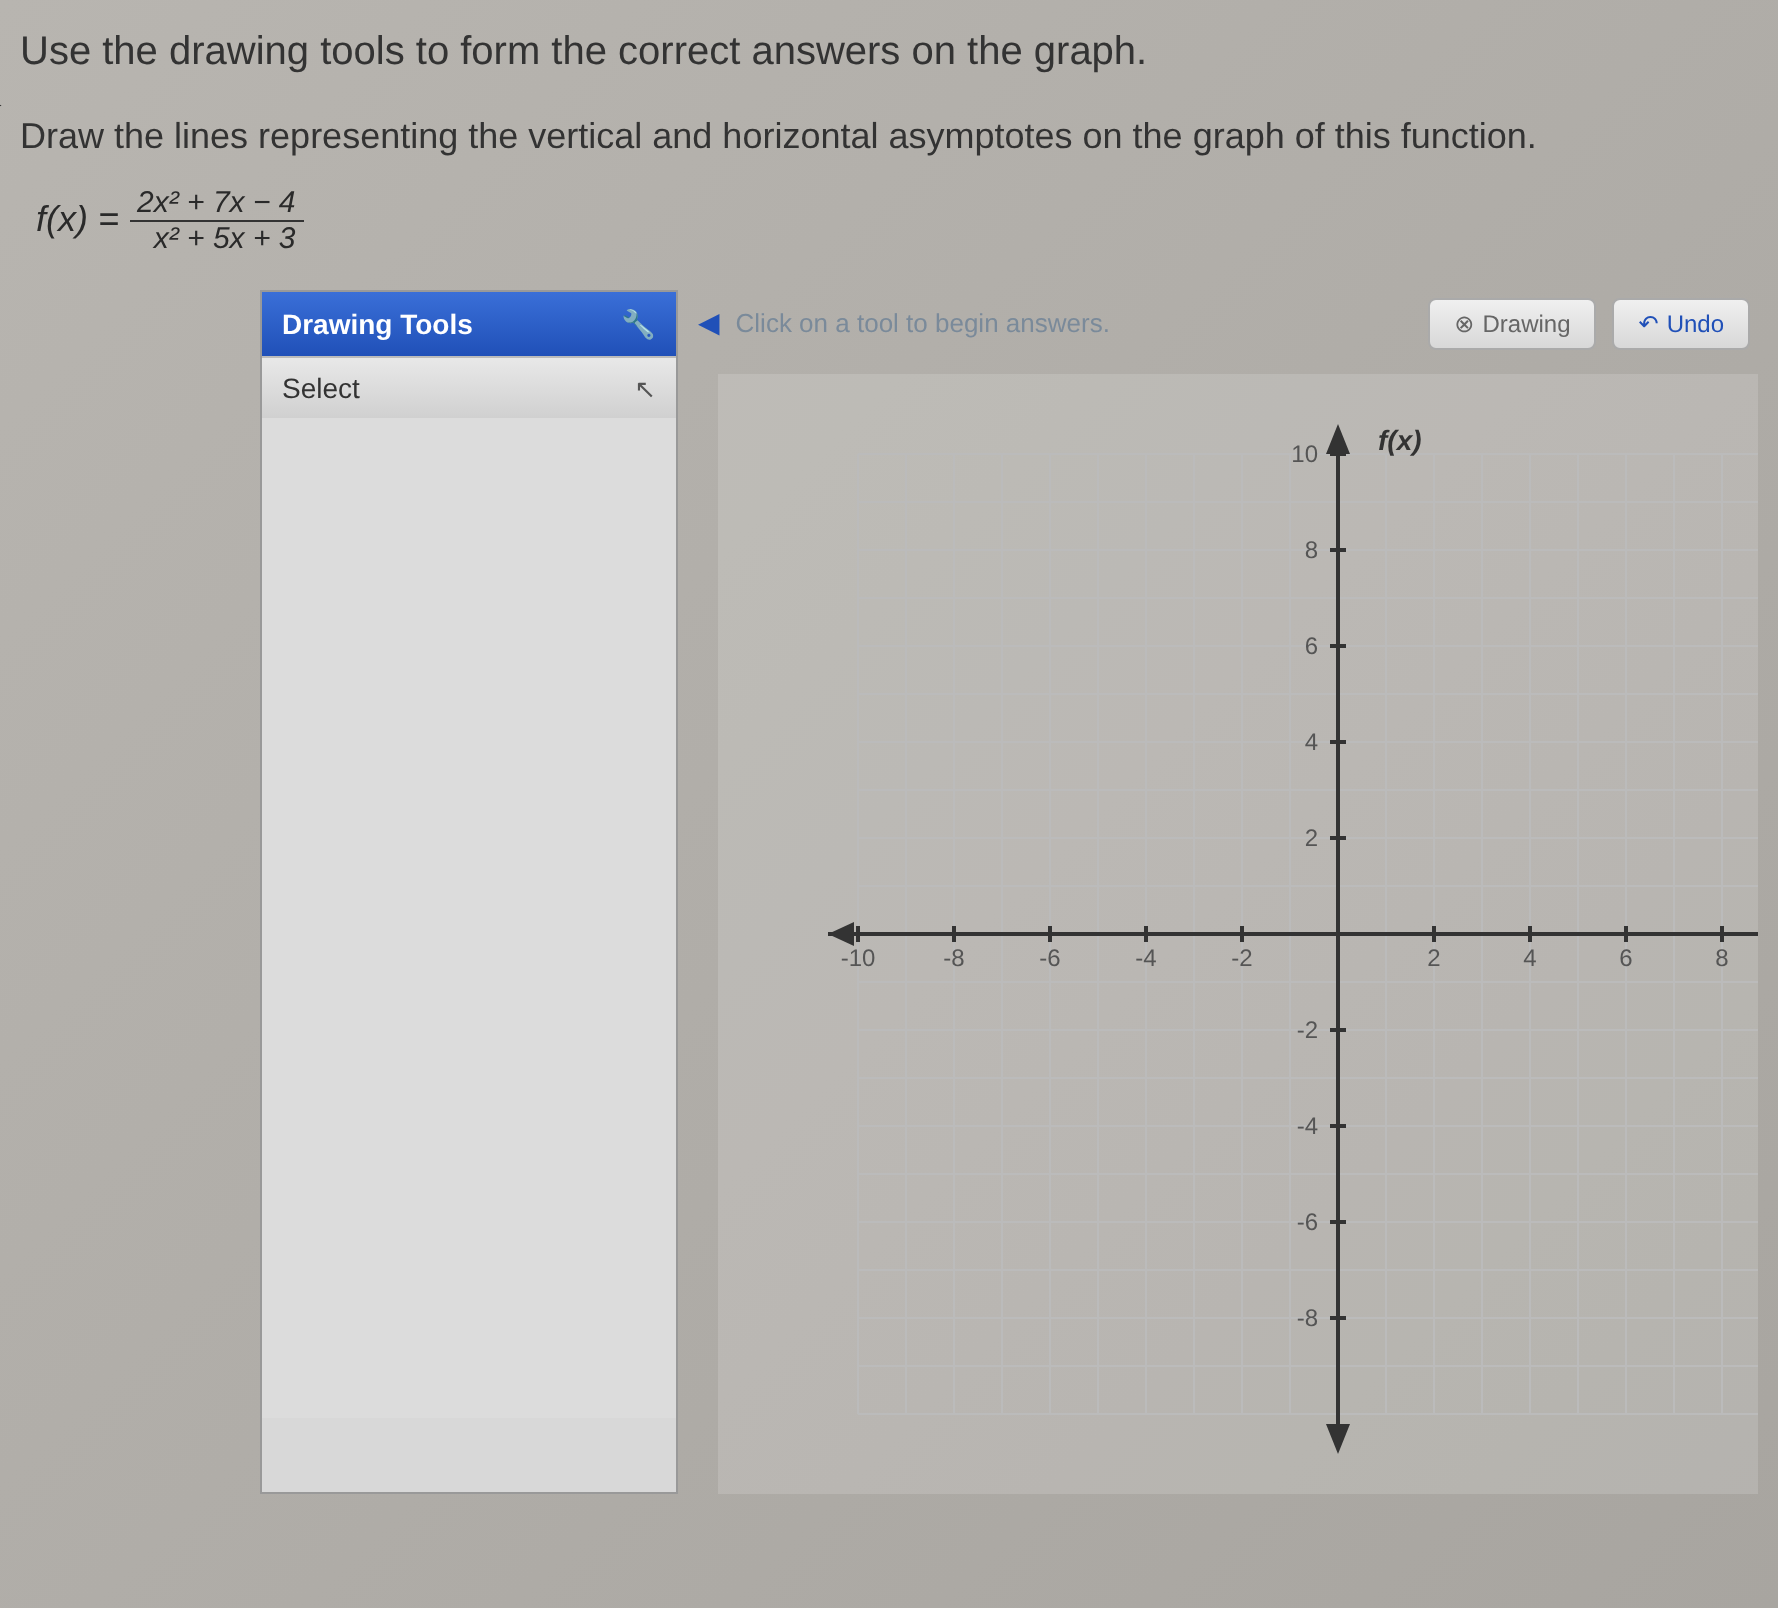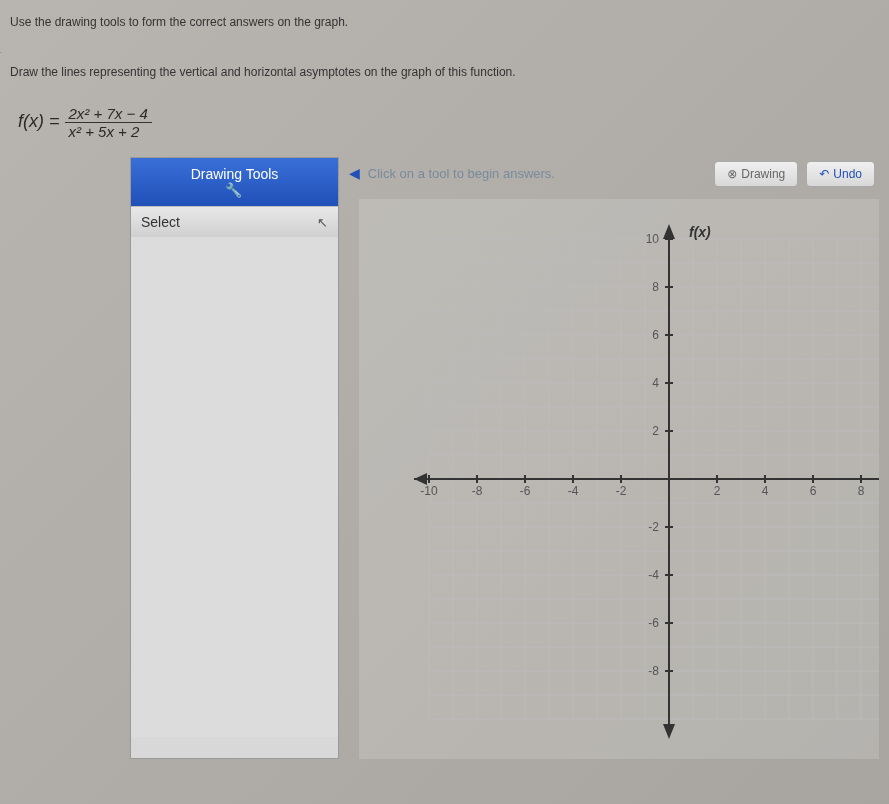--- a/index.html
+++ b/index.html
@@ -6,32 +6,32 @@
     body {
       font-family: Arial, sans-serif;
       background: linear-gradient(135deg, #b8b5b0 0%, #a8a5a0 100%);
       width: 889px;
       height: 804px;
       padding: 15px 10px;
       color: #2a2a2a;
       position: relative;
       overflow: hidden;
     }
-    .instruction-1 { font-size: 12px; margin-bottom: 36px; color: #333; }
-    .instruction-2 { font-size: 12px; margin-bottom: 26px; color: #333; }
+    .instruction-1 { font-size: 20px; margin-bottom: 20px; color: #333; }
+    .instruction-2 { font-size: 18px; margin-bottom: 14px; color: #333; }
     .formula { font-size: 18px; margin-bottom: 17px; margin-left: 8px; font-style: italic; }
-    .formula .frac { display: inline-block; vertical-align: middle; text-align: left; font-size: 15px; }
+    .formula .frac { display: inline-block; vertical-align: middle; text-align: right; font-size: 15px; }
     .formula .num { border-bottom: 1.5px solid #333; display: block; padding: 0 4px; }
     .formula .den { display: block; padding: 0 4px; }
     .workspace { display: flex; margin-left: 120px; }
     .tools-panel { width: 210px; border: 1px solid #999; background: #d8d8d8; }
     .tools-header {
       background: linear-gradient(180deg, #3a6fd8 0%, #2050b8 100%);
-      color: #fff; font-size: 14px; font-weight: normal;
-      padding: 8px 10px; display: flex; justify-content: space-between; align-items: center; flex-direction: column;
+      color: #fff; font-size: 14px; font-weight: bold;
+      padding: 8px 10px; display: flex; justify-content: space-between; align-items: center;
     }
     .wrench-icon { font-size: 14px; color: #fff; }
     .tool-option {
       background: linear-gradient(180deg, #e8e8e8 0%, #d0d0d0 100%);
       border-top: 1px solid #bbb; padding: 7px 10px; font-size: 14px; color: #333;
       display: flex; justify-content: space-between; align-items: center; cursor: pointer; gap: 36px;
     }
     .tool-icon { font-size: 13px; color: #555; }
     .tools-body { height: 500px; background: #dcdcdc; }
     .graph-area { flex: 1; position: relative; }
@@ -63,21 +63,21 @@
 
 <div class="cursor-icon">➤</div>
 
 <div class="instruction-1">Use the drawing tools to form the correct answers on the graph.</div>
 <div class="instruction-2">Draw the lines representing the vertical and horizontal asymptotes on the graph of this function.</div>
 
 <div class="formula">
   <span>f(x) = </span>
   <span class="frac">
     <span class="num">2x² + 7x − 4</span>
-    <span class="den">x² + 5x + 2</span>
+    <span class="den">x² + 5x + 3</span>
   </span>
 </div>
 
 <div class="workspace">
   <div class="tools-panel">
     <div class="tools-header">
       <span>Drawing Tools</span>
       <span class="wrench-icon">🔧</span>
     </div>
     <div class="tool-option">

